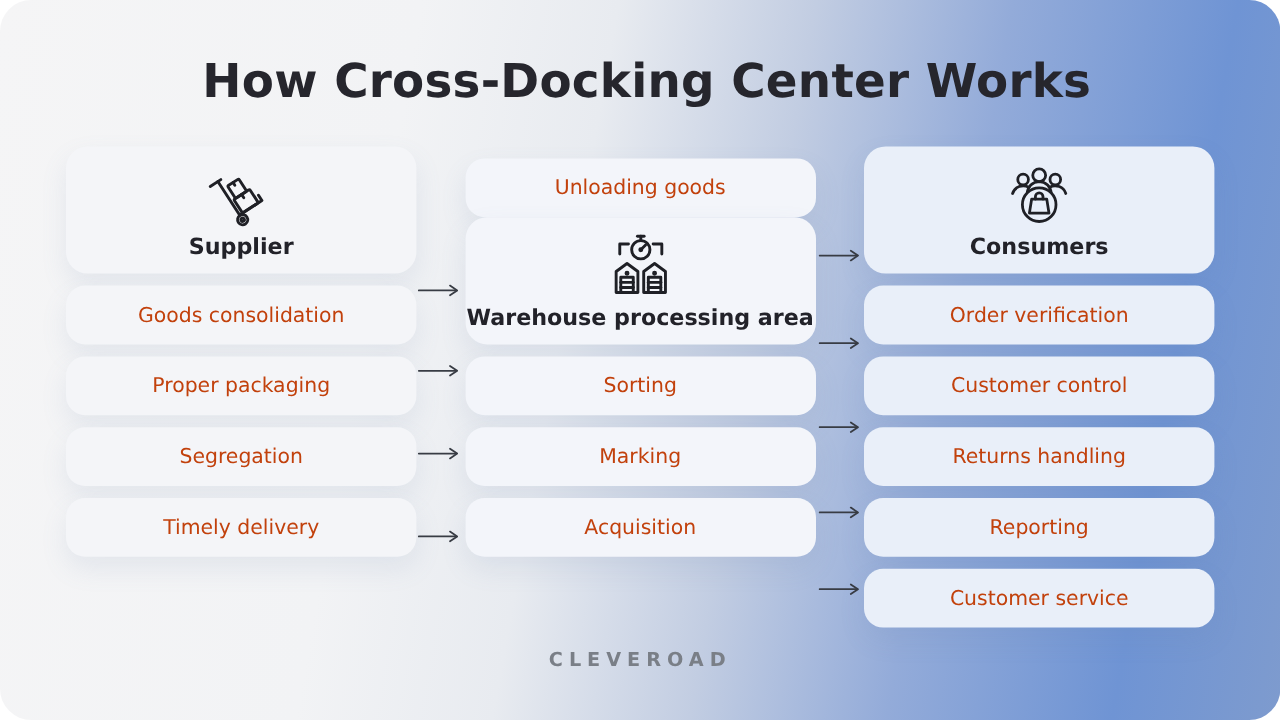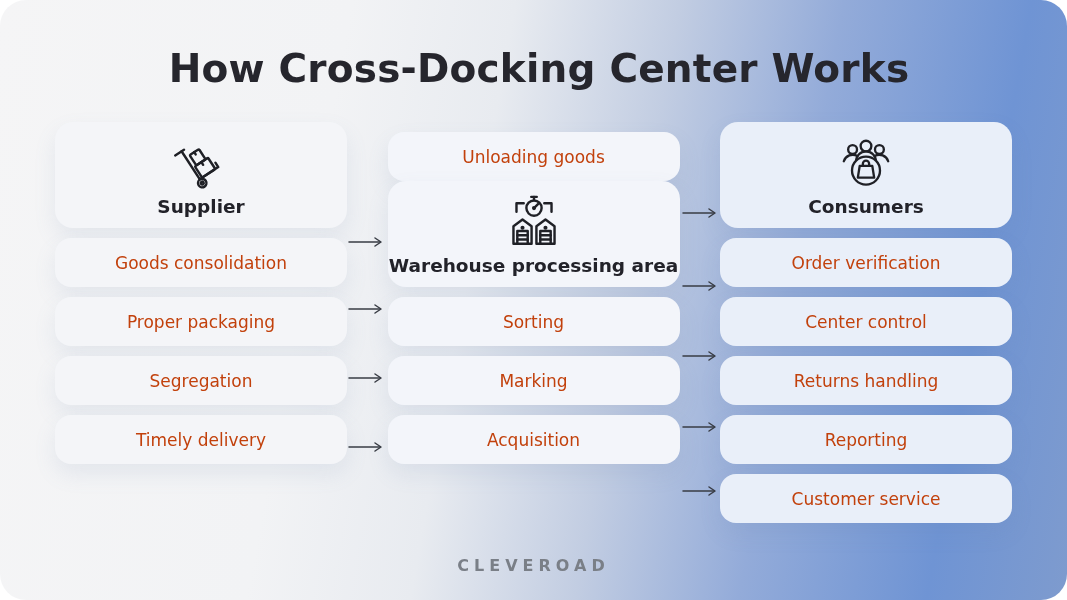--- a/index.html
+++ b/index.html
@@ -41,21 +41,21 @@
     font-size:17px;font-weight:500;color:#c2410c;
   }
   .col-neutral .card{background:#f4f5f8;}
   .col-mid .card{background:#f3f5fa;}
   .col-blue .card{background:#e9eff9;}
   .header-label{font-size:18.5px;font-weight:700;color:#222229;}
   .icon-box{display:flex;align-items:center;justify-content:center;height:60px;}
   .icon-box svg{display:block;}
   .arrow{position:absolute;width:36px;height:12px;}
   .footer-logo{
-    position:absolute;left:0;top:556px;width:100%;
+    position:absolute;left:0;top:540px;width:100%;
     text-align:center;
     font-size:16px;font-weight:700;letter-spacing:5px;
     color:#7a7f87;
   }
 </style>
 </head>
 <body>
 
 <div class="canvas">
 
@@ -130,21 +130,21 @@
             <circle cx="24" cy="9.5" r="4.6"></circle>
             <path d="M15.5 22.5 a8.5 8.5 0 0 1 17 0"></path>
             <circle cx="24" cy="30.5" r="12" fill="#e9eff9"></circle>
             <path d="M18.6 26.5 H29.4 L31 36.5 H17 Z"></path>
             <path d="M21.3 26.5 V24.7 a2.7 2.7 0 0 1 5.4 0 V26.5"></path>
           </svg>
         </span>
         <span class="header-label">Consumers</span>
       </div>
       <div class="card item-card">Order verification</div>
-      <div class="card item-card">Center control</div>
+      <div class="card item-card">Customer control</div>
       <div class="card item-card">Returns handling</div>
       <div class="card item-card">Reporting</div>
       <div class="card item-card">Customer service</div>
     </div>
 
   </div>
 
   <svg class="arrow" style="left:348px;top:236px" viewBox="0 0 36 12" fill="none" stroke="#383c44" stroke-width="1.5" stroke-linecap="round" stroke-linejoin="round">
       <path d="M1 6 H32"></path>
       <path d="M27 2 L33 6 L27 10"></path>

